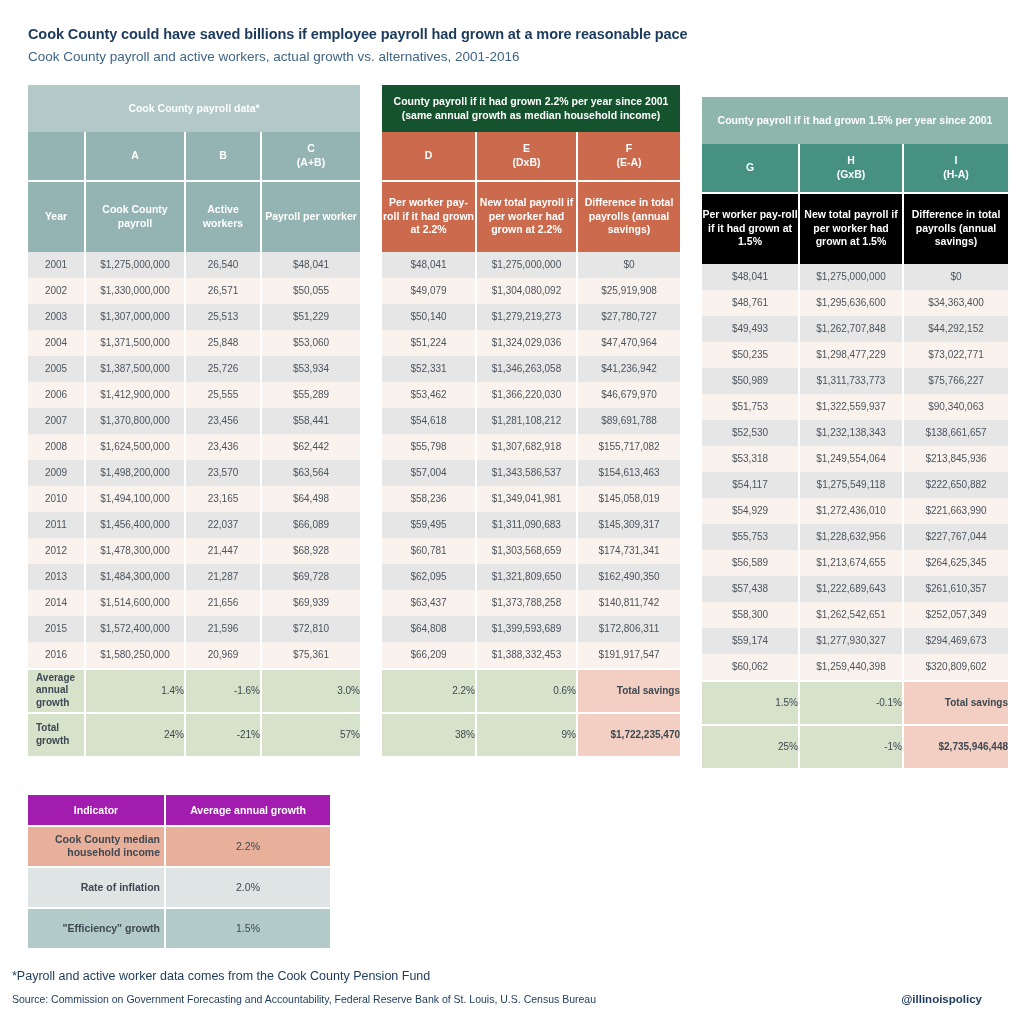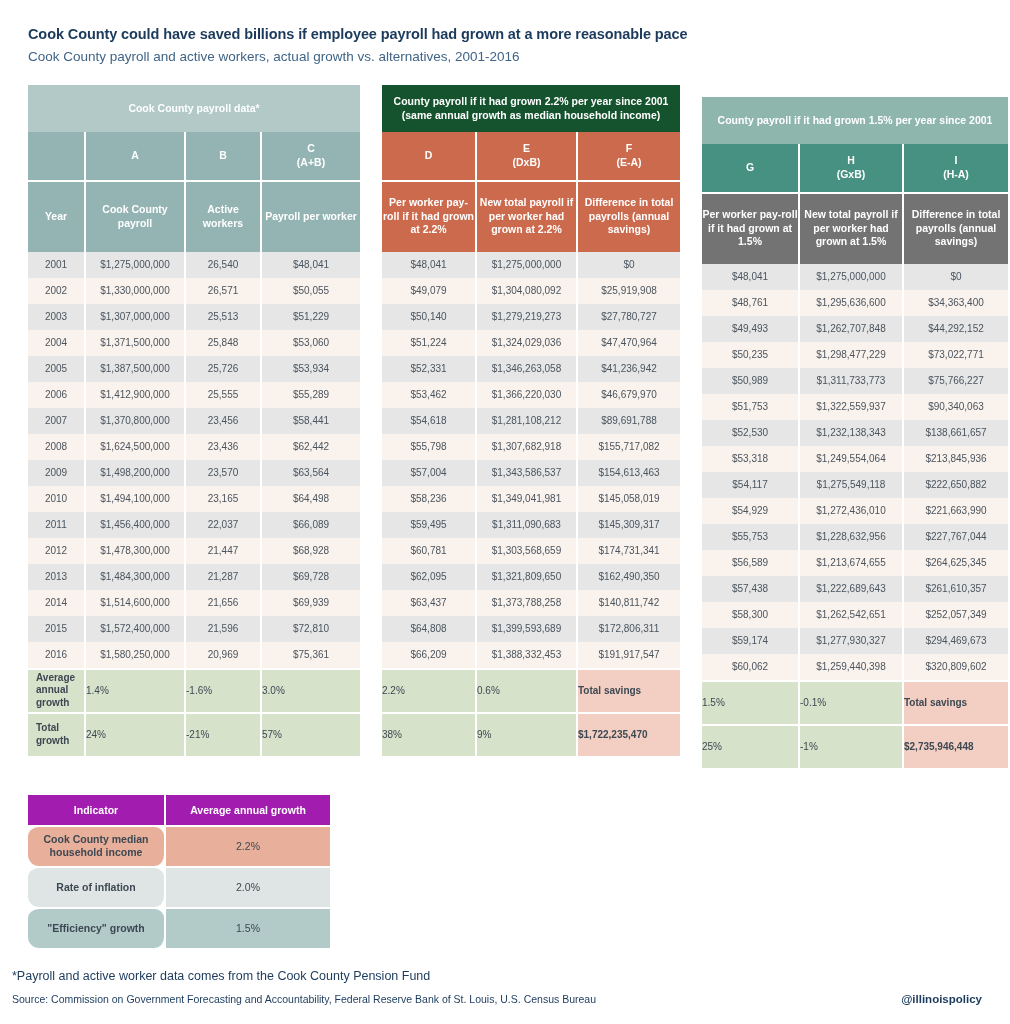--- a/index.html
+++ b/index.html
@@ -65,37 +65,37 @@
   
   .desc {
     text-align: center; color: #ffffff; font-weight: bold;
     font-size: 10.5px; line-height: 1.3; height: 70px;
     vertical-align: middle; padding: 4px 5px;
     border-right: 2px solid #ffffff;
   }
   .desc.last { border-right: none; }
   .desc.teal   { background: #94b4b3; }
   .desc.orange { background: #cc6a4d; }
-  .desc.green  { background: #737373; }
+  .desc.green  { background: #000000; }
 
   
   .cell {
     font-size: 10px; height: 26px; vertical-align: middle;
     text-align: center; color: #4a545e;
     border-right: 2px solid #ffffff;
   }
   .cell.last { border-right: none; }
   .cell.yr { color: #4a545e; }
   tr.odd  .cell { background: #e6e6e6; }
   tr.even .cell { background: #faf2ec; }
 
   
   .sum {
     font-size: 10px; height: 44px; vertical-align: middle;
-    text-align: left; color: #3d4852;
+    text-align: right; color: #3d4852;
     background: #d7e2cb;
     border-right: 2px solid #ffffff;
     border-top: 2px solid #ffffff;
   }
   .sum.last { border-right: none; }
   .sum.label { font-weight: bold; text-align: left; padding-left: 8px; line-height: 1.25; }
   .sum.pink { background: #f2cfc2; font-weight: bold; }
 
   
   .indicator {
@@ -103,24 +103,24 @@
     width: 302px;
     border-collapse: separate; border-spacing: 0; table-layout: fixed;
   }
   .ind-head {
     background: #a21caf; color: #ffffff; font-weight: bold;
     font-size: 10.5px; text-align: center; height: 30px;
     vertical-align: middle; border-right: 2px solid #ffffff;
   }
   .ind-head.last { border-right: none; }
   .ind-label {
-    font-weight: bold; font-size: 10.5px; text-align: center;
+    font-weight: bold; font-size: 10.5px; text-align: right;
     padding: 6px 4px; height: 41px; vertical-align: middle;
     color: #3d4852; line-height: 1.3;
-    border-right: 2px solid #ffffff; border-top: 2px solid #ffffff; border-radius: 11px;
+    border-right: 2px solid #ffffff; border-top: 2px solid #ffffff;
   }
   .ind-val {
     font-size: 10.5px; text-align: center; height: 41px;
     vertical-align: middle; color: #3d4852;
     border-top: 2px solid #ffffff;
   }
   .r-income  { background: #e8af9a; }
   .r-infl    { background: #dfe5e5; }
   .r-eff     { background: #b2cbc9; }
 

